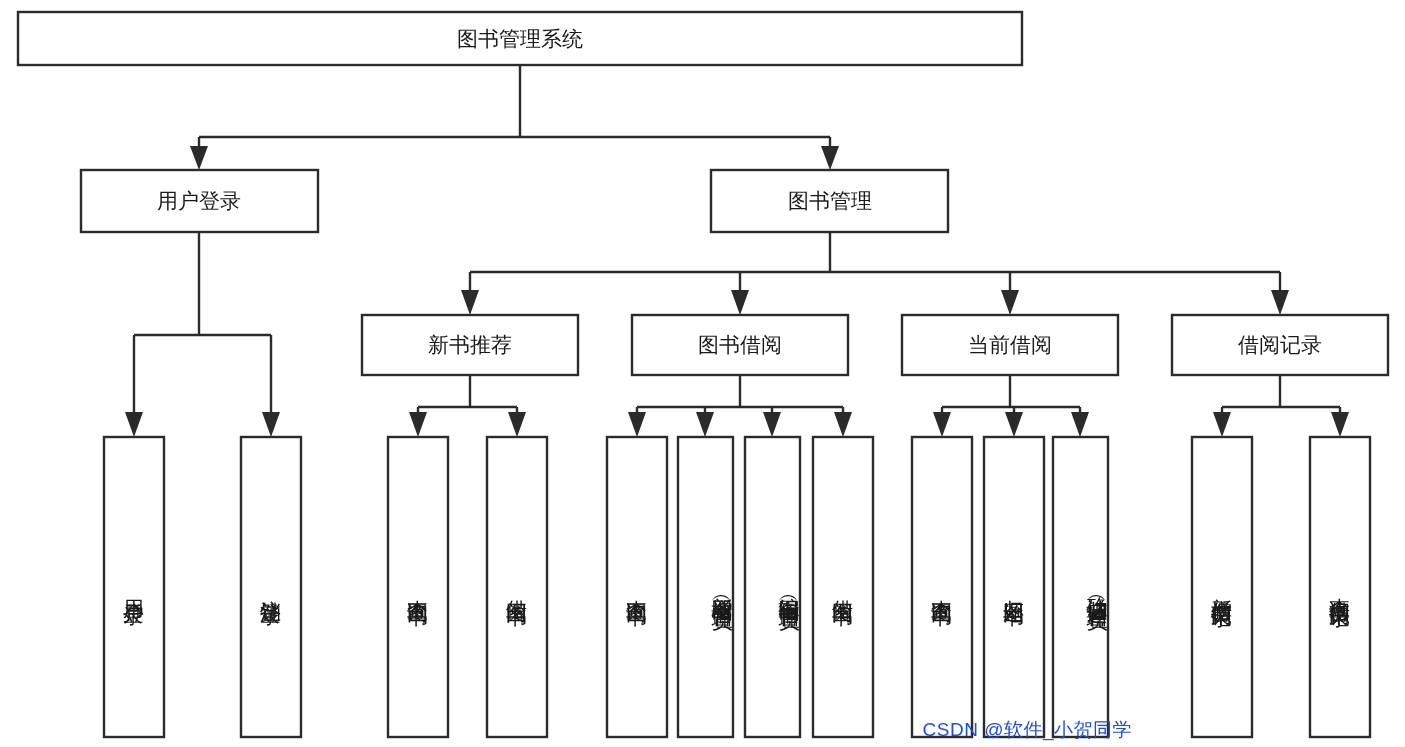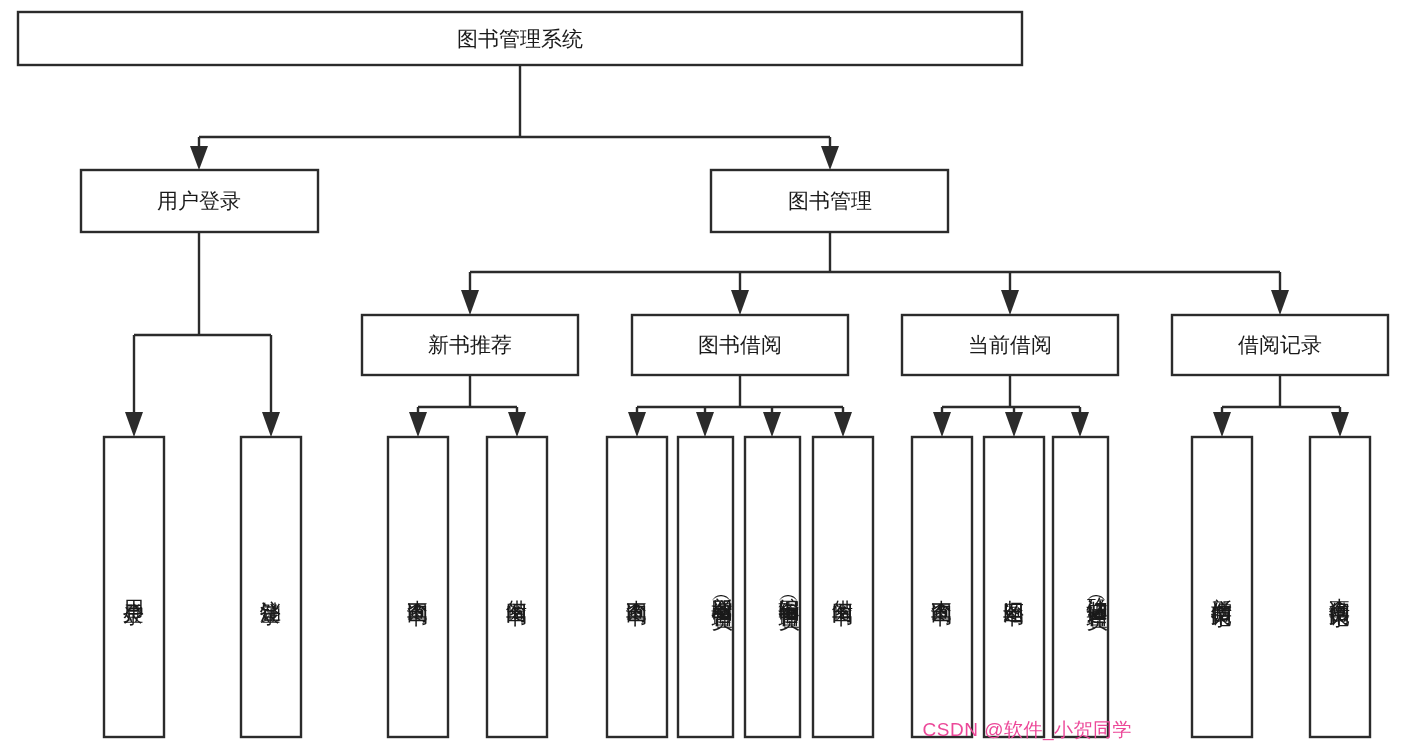--- a/index.html
+++ b/index.html
@@ -66,21 +66,21 @@
   }
   .leaf-label.centered {
     align-items: center;
   }
   .watermark {
     position: absolute;
     right: 8px;
     bottom: 4px;
     font-family: "Liberation Sans", "DejaVu Sans", sans-serif;
     font-size: 19px;
-    color: #ec4899;
+    color: #1d4ed8;
     letter-spacing: 0.5px;
     white-space: nowrap;
   }
 </style>
 </head>
 <body>
 
 <div id="diagram-root">
 
   <svg id="tree-svg" viewBox="0 0 1405 747">

